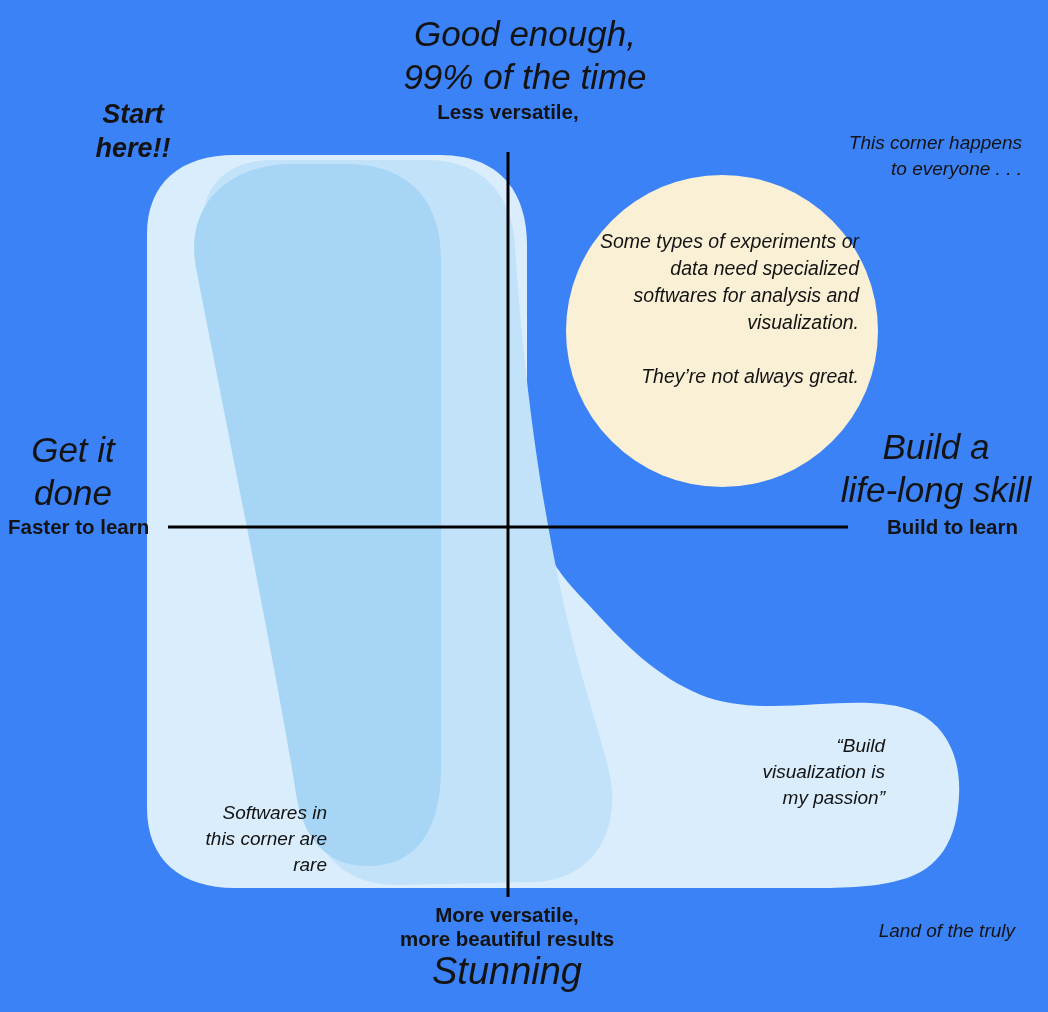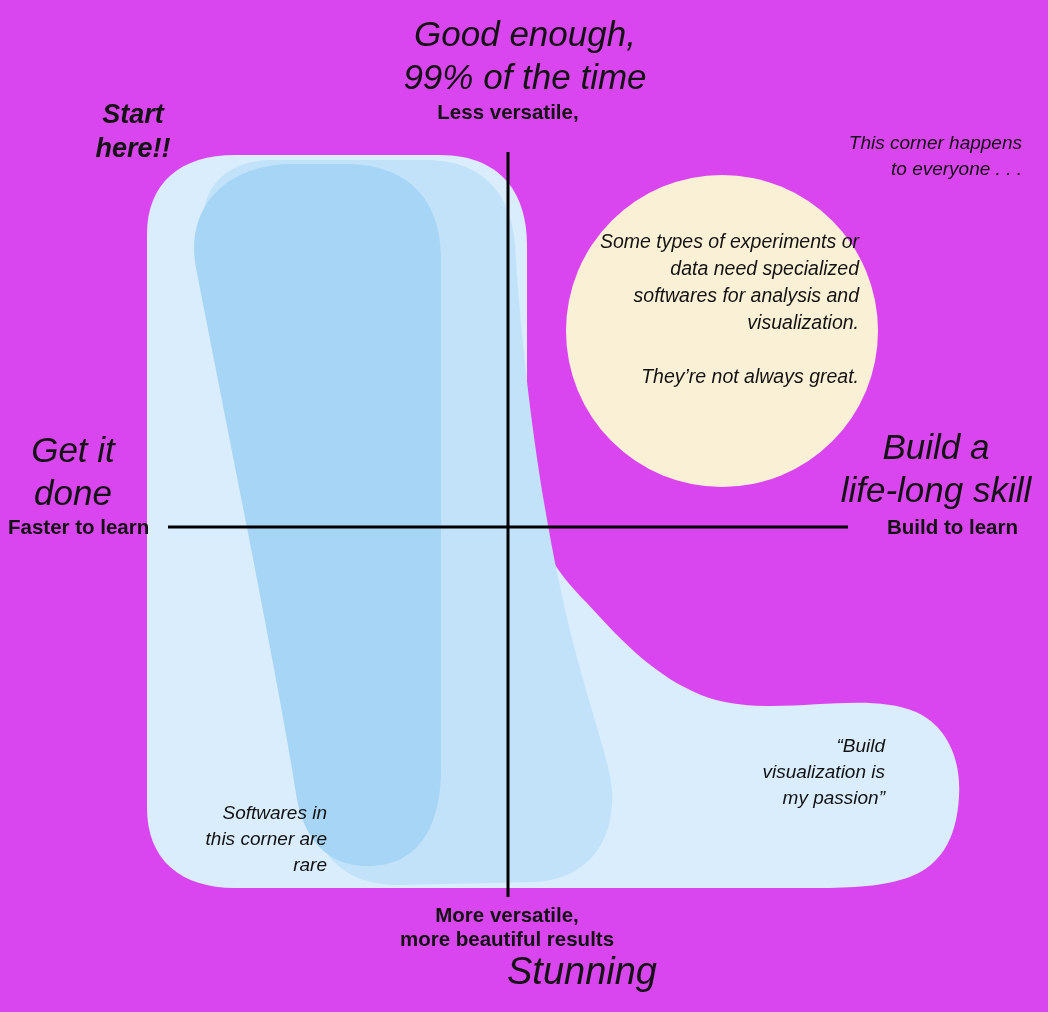--- a/index.html
+++ b/index.html
@@ -4,21 +4,21 @@
 <style>
   html, body {
     margin: 0;
     padding: 0;
     background: #ffffff;
   }
   .canvas {
     position: relative;
     width: 1048px;
     height: 1012px;
-    background: #d946ef;
+    background: #3b82f6;
     font-family: "Liberation Sans", sans-serif;
     color: #131313;
     overflow: hidden;
   }
   .blob-layer {
     position: absolute;
     left: 0; top: 0;
   }
   .txt {
     position: absolute;
@@ -160,18 +160,19 @@
     <div>“Build</div>
     <div>visualization is</div>
     <div>my passion”</div>
   </div>
 
   <div class="txt axis-bold" style="left:357px; top:903px; width:300px;">
     <div>More versatile,</div>
     <div>more beautiful results</div>
   </div>
 
-  <div class="txt big-italic stunning" style="left:357px; top:950px; width:300px;text-align:right;">Stunning</div>
+  <div class="txt big-italic stunning" style="left:357px; top:950px; width:300px;">Stunning</div>
 
   <div class="txt note-italic" style="left:795px; top:918px; width:220px;">
+    <div>Land of the truly</div>
   </div>
 
 </div>
 
 </body></html>

